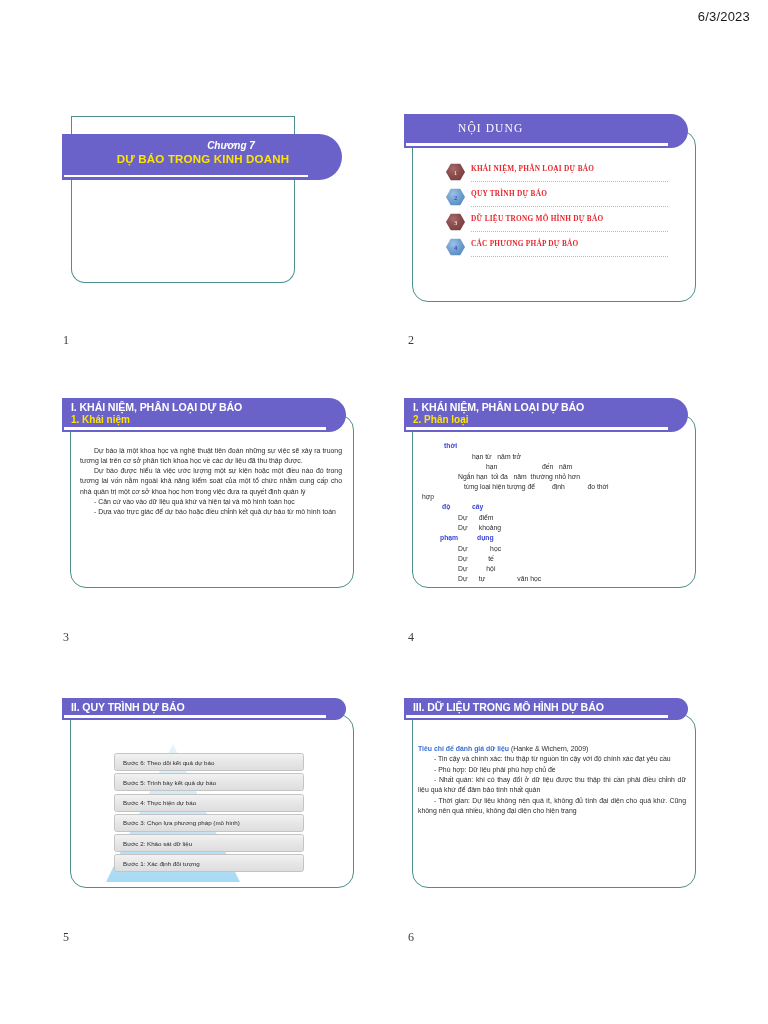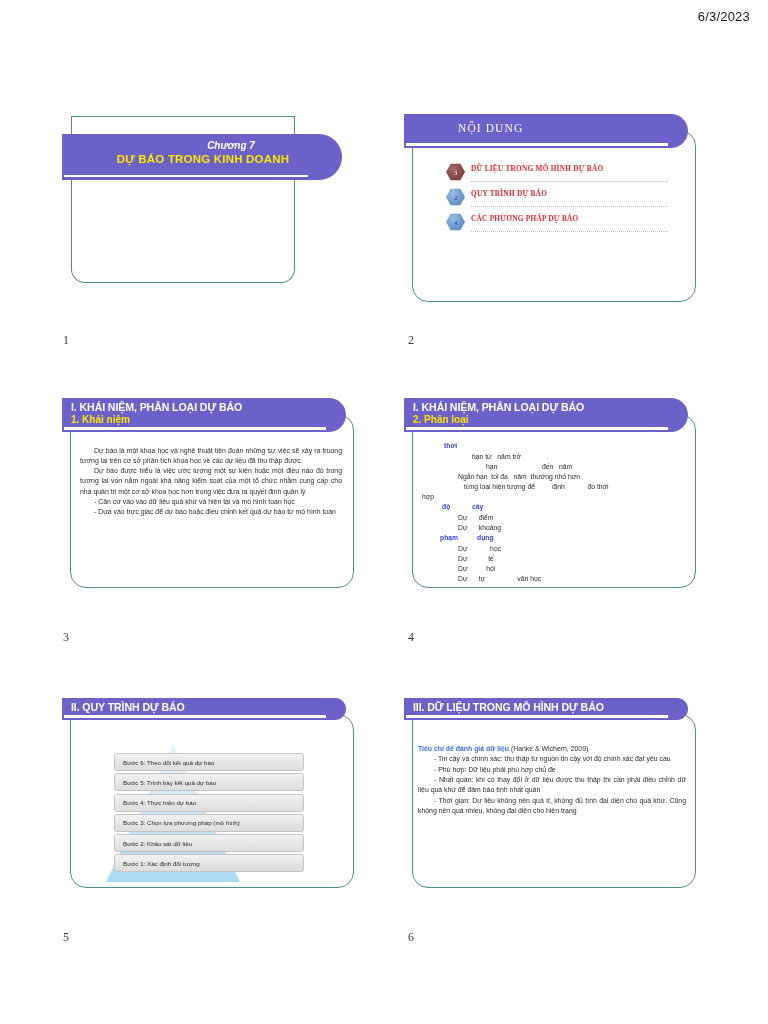--- a/index.html
+++ b/index.html
@@ -128,30 +128,37 @@
 
   <div class="slide s2">
     <div class="frame2"></div>
     <div class="titlebar">
       <div class="ttxt">NỘI DUNG</div>
       <div class="ul"></div>
     </div>
     <div class="toc">
       <div class="toc-row">
         <div class="hexwrap">
+          <div class="hex red">1</div>
+        </div>
+        <div class="toc-label">KHÁI NIỆM, PHÂN LOẠI DỰ BÁO</div>
+        <div class="toc-rule"></div>
+      </div>
+      <div class="toc-row">
+        <div class="hexwrap">
+          <div class="hex blue">2</div>
+        </div>
+        <div class="toc-label">QUY TRÌNH DỰ BÁO</div>
+        <div class="toc-rule"></div>
+      </div>
+      <div class="toc-row">
+        <div class="hexwrap">
           <div class="hex red">3</div>
         </div>
         <div class="toc-label">DỮ LIỆU TRONG MÔ HÌNH DỰ BÁO</div>
-        <div class="toc-rule"></div>
-      </div>
-      <div class="toc-row">
-        <div class="hexwrap">
-          <div class="hex blue">2</div>
-        </div>
-        <div class="toc-label">QUY TRÌNH DỰ BÁO</div>
         <div class="toc-rule"></div>
       </div>
       <div class="toc-row">
         <div class="hexwrap">
           <div class="hex blue">4</div>
         </div>
         <div class="toc-label">CÁC PHƯƠNG PHÁP DỰ BÁO</div>
         <div class="toc-rule"></div>
       </div>
     </div>

